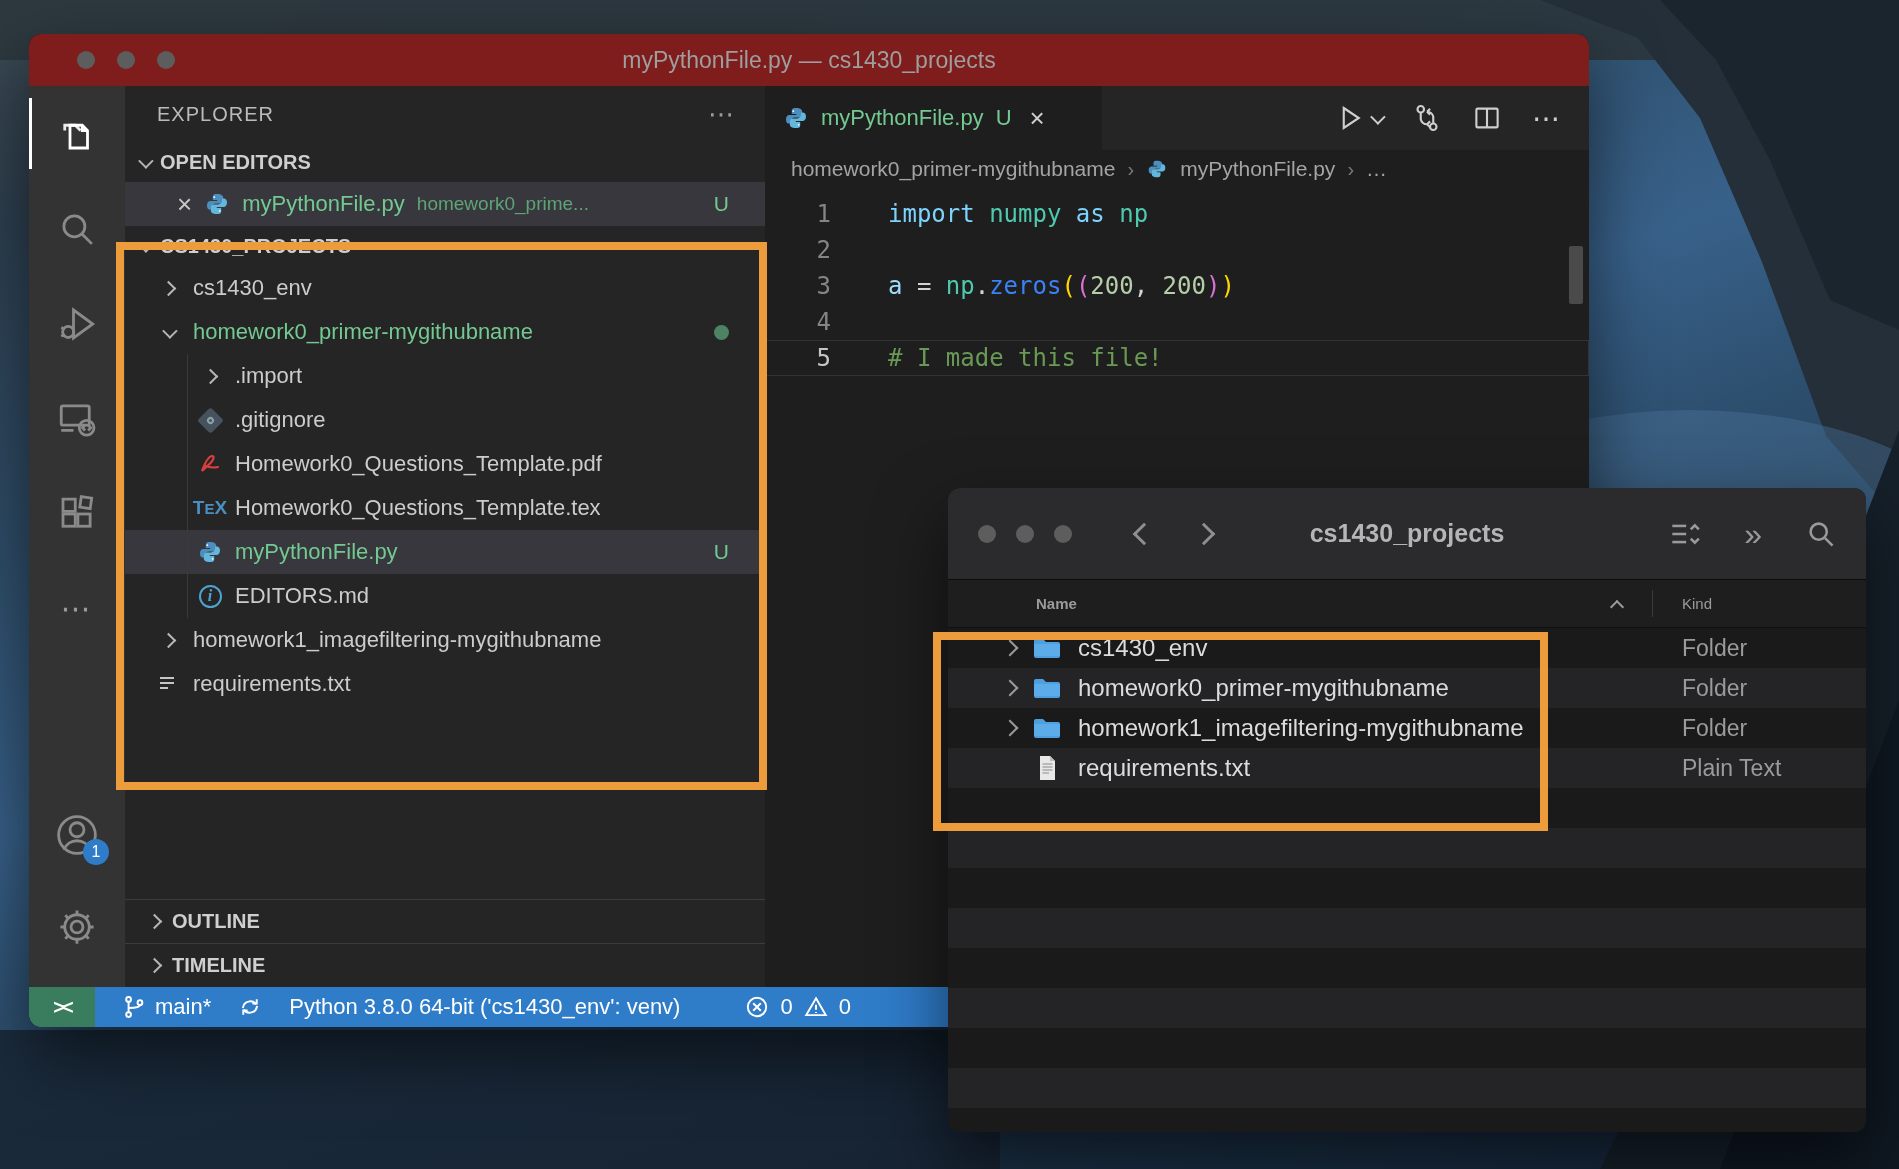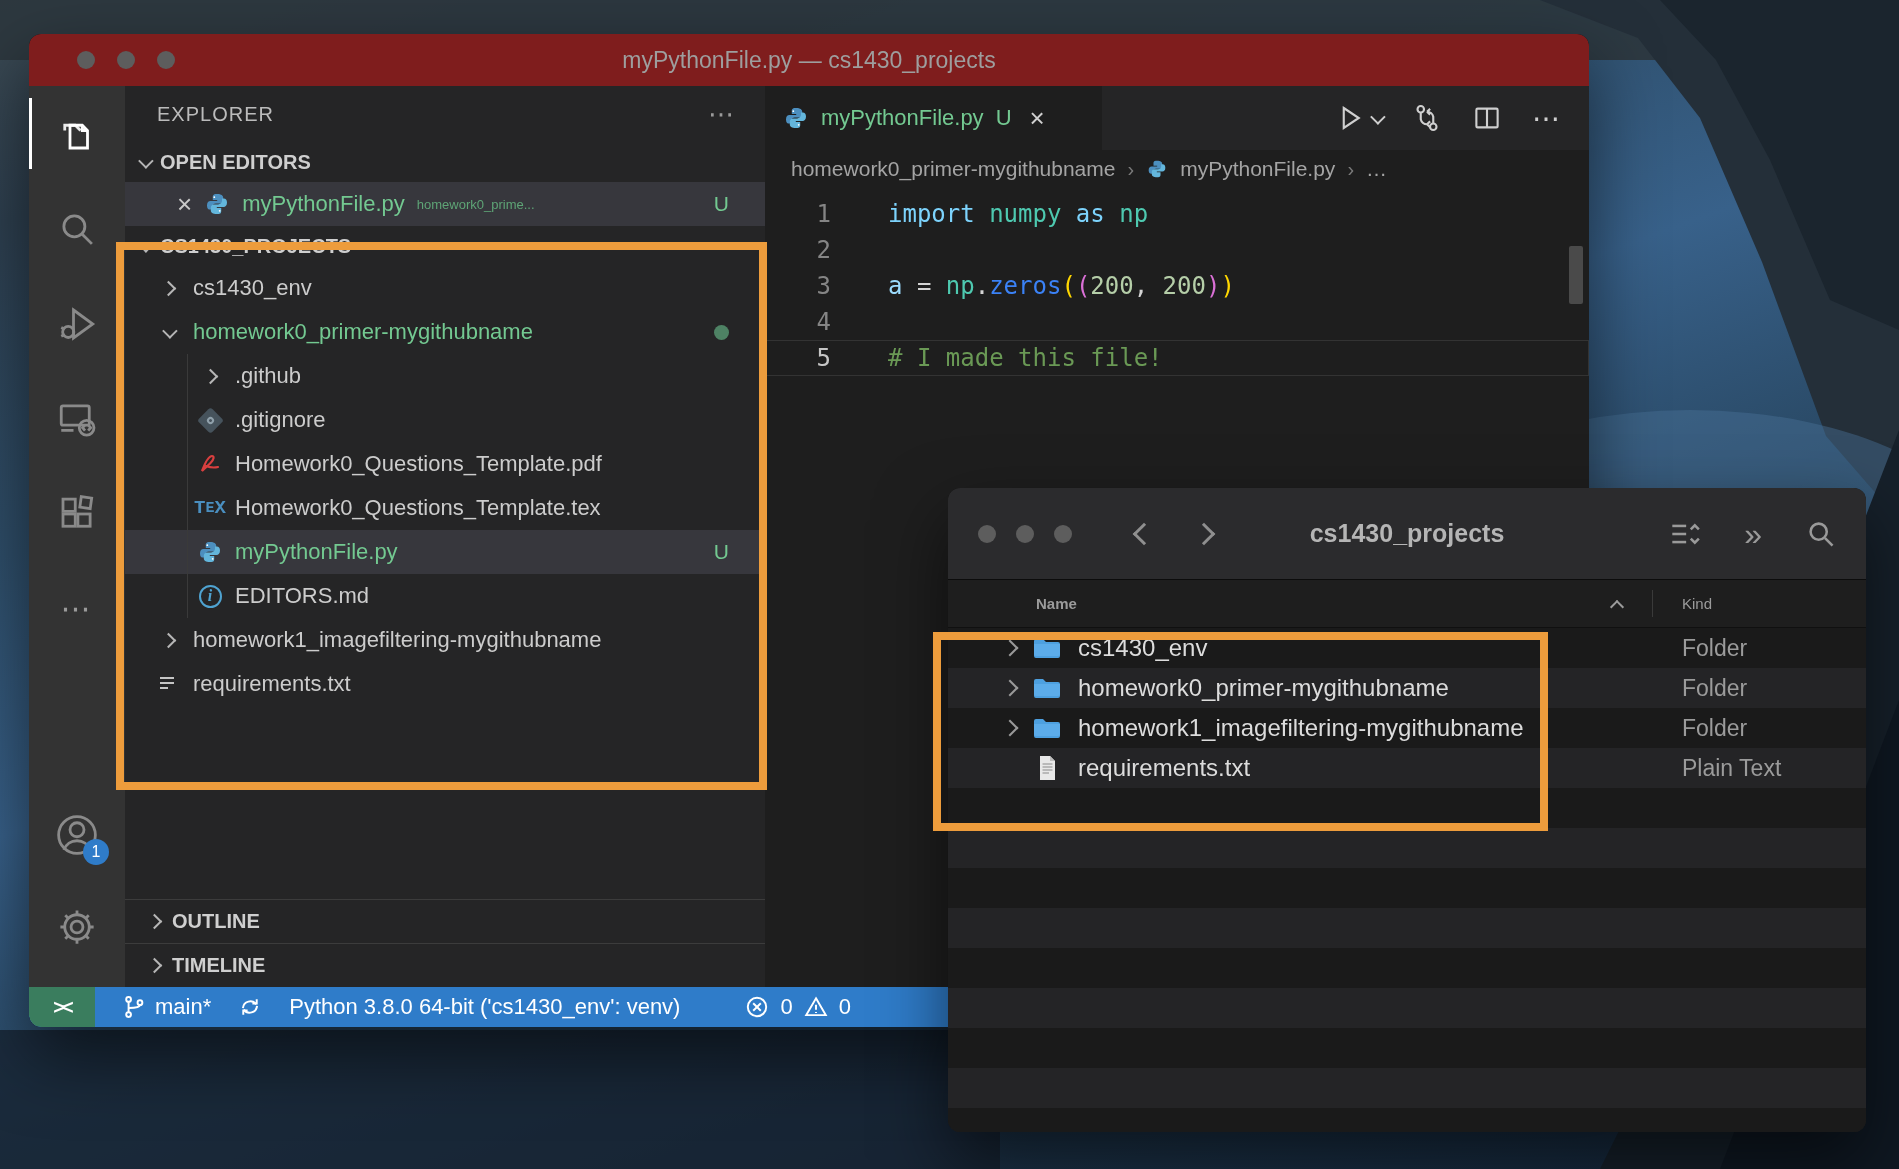--- a/index.html
+++ b/index.html
@@ -39,21 +39,21 @@
   .sb-title { height:56px; display:flex; align-items:center; padding:0 28px 0 32px; color:#bbbbbb;
               font-size:20px; letter-spacing:1px; }
   .sb-title .dots3 { margin-left:auto; font-size:26px; }
   .sb-sect { height:40px; display:flex; align-items:center; padding-left:14px; font-weight:bold; font-size:20px; color:#cfcfcf; gap:10px; }
   .chev { display:inline-block; width:11px; height:11px; border-right:2px solid #b6b6b6; border-bottom:2px solid #b6b6b6; flex:none; }
   .chev.down { transform:rotate(45deg) translateY(-2px); }
   .chev.right { transform:rotate(-45deg); }
   .open-editor-row { height:44px; background:#37373d; display:flex; align-items:center; padding:0 36px 0 52px; gap:12px; font-size:22px; }
   .open-editor-row .close-x { color:#c8c8c8; font-size:26px; }
   .oe-name { color:#73C991; }
-  .oe-detail { color:#5ea476; font-size:13px; white-space:nowrap; overflow:hidden; }
+  .oe-detail { color:#5ea476; font-size:19px; white-space:nowrap; overflow:hidden; }
   .oe-badge { margin-left:auto; color:#73C991; font-size:21px; }
 
   .tree { position:relative; }
   .tree-row { height:44px; display:flex; align-items:center; gap:10px; font-size:22px; padding-right:36px; position:relative; }
   .tree-row.selected { background:#37373d; }
   .tree-row .slot { width:30px; display:flex; align-items:center; justify-content:center; flex:none; }
   .tree-row.lvl1 { padding-left:28px; }
   .tree-row.lvl2 { padding-left:70px; }
   .tree-row.lvl2::before { content:""; position:absolute; left:62px; top:0; bottom:0; width:1px; background:#3a3a3a; }
   .tree-label { white-space:nowrap; overflow:hidden; }
@@ -93,21 +93,21 @@
   .sb-item svg { width:26px; height:26px; stroke:#fff; fill:none; stroke-width:1.8; }
   .sb-problems { margin-left:64px; display:flex; align-items:center; gap:10px; }
 
   
   .fi { width:26px; height:26px; display:inline-flex; align-items:center; justify-content:center; flex:none; }
   .ic-python { width:24px; height:24px; }
   .ic-git { width:19px; height:19px; background:#46535c; transform:rotate(45deg); border-radius:3px;
             display:flex; align-items:center; justify-content:center; }
   .ic-git i { width:7px; height:7px; border:2px solid #8fa0aa; border-radius:50%; display:block; }
   .ic-pdf svg { width:24px; height:24px; }
-  .ic-tex { font-family:Liberation Mono, monospace; font-weight:bold; color:#4a8fc0; font-size:19px;justify-content:center; }
+  .ic-tex { font-family:Liberation Sans, sans-serif; font-weight:bold; color:#4a8fc0; font-size:19px;justify-content:center; }
   .ic-tex sub { font-size:15px; vertical-align:-4px; }
   .ic-info { width:23px; height:23px; border:2px solid #4fa3d1; border-radius:50%; color:#4fa3d1;
              font-family:"Liberation Serif", serif; font-style:italic; font-weight:bold; font-size:16px;
              display:flex; align-items:center; justify-content:center; }
   .ic-list svg { width:22px; height:22px; stroke:#c5c5c5; stroke-width:2; }
 
   
   #finder { left:948px; top:488px; width:918px; height:644px; background:#1e1e1e; overflow:hidden; }
   .fd-toolbar { height:92px; background:#2b2b2d; border-bottom:1px solid #0c0c0c; border-radius:12px 12px 0 0;
                 display:flex; align-items:center; padding:0 30px; position:relative; }
@@ -275,21 +275,21 @@
               <span class="slot">
                 <span class="chev down"></span>
               </span>
               <span class="tree-label green">homework0_primer-mygithubname</span>
               <span class="green-dot"></span>
             </div>
             <div class="tree-row lvl2">
               <span class="slot">
                 <span class="chev right"></span>
               </span>
-              <span class="tree-label">.github</span>
+              <span class="tree-label">.import</span>
             </div>
             <div class="tree-row lvl2">
               <span class="slot">
                 <span class="fi">
                   <span class="ic-git">
                     <i></i>
                   </span>
                 </span>
               </span>
               <span class="tree-label">.gitignore</span>

